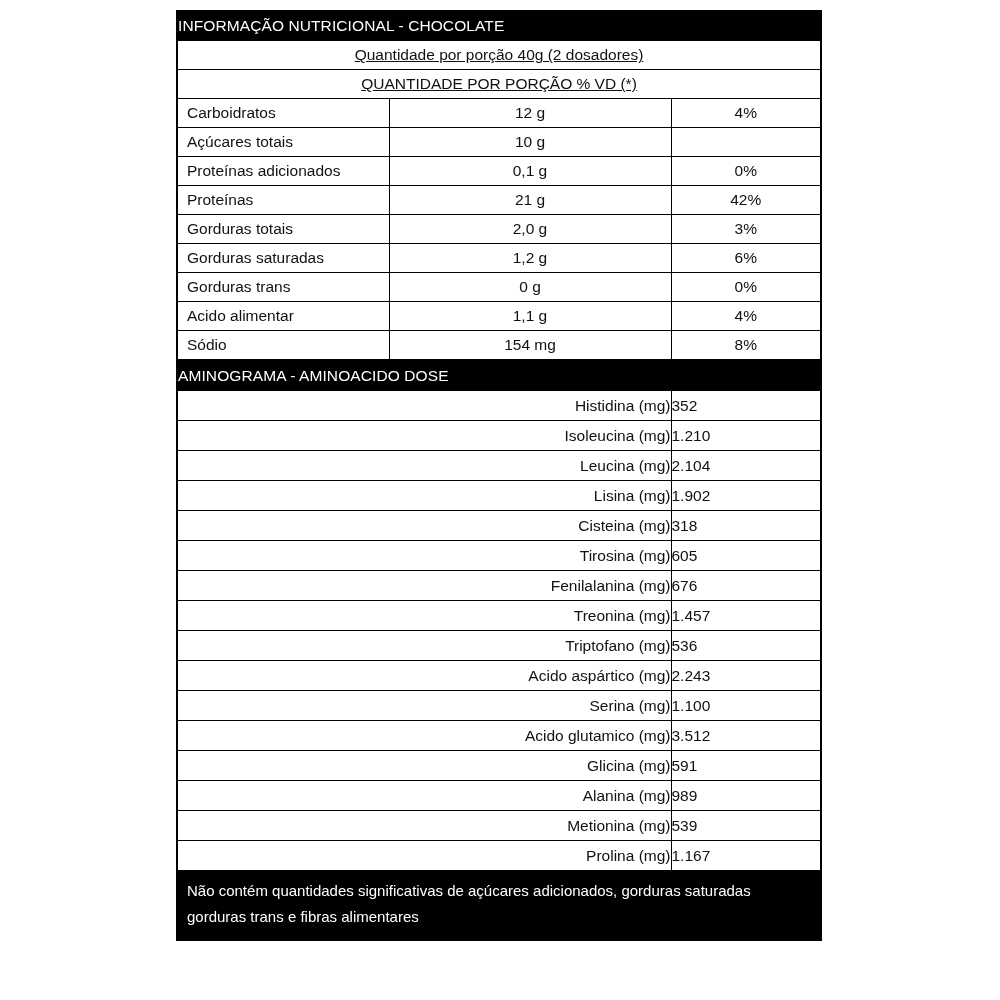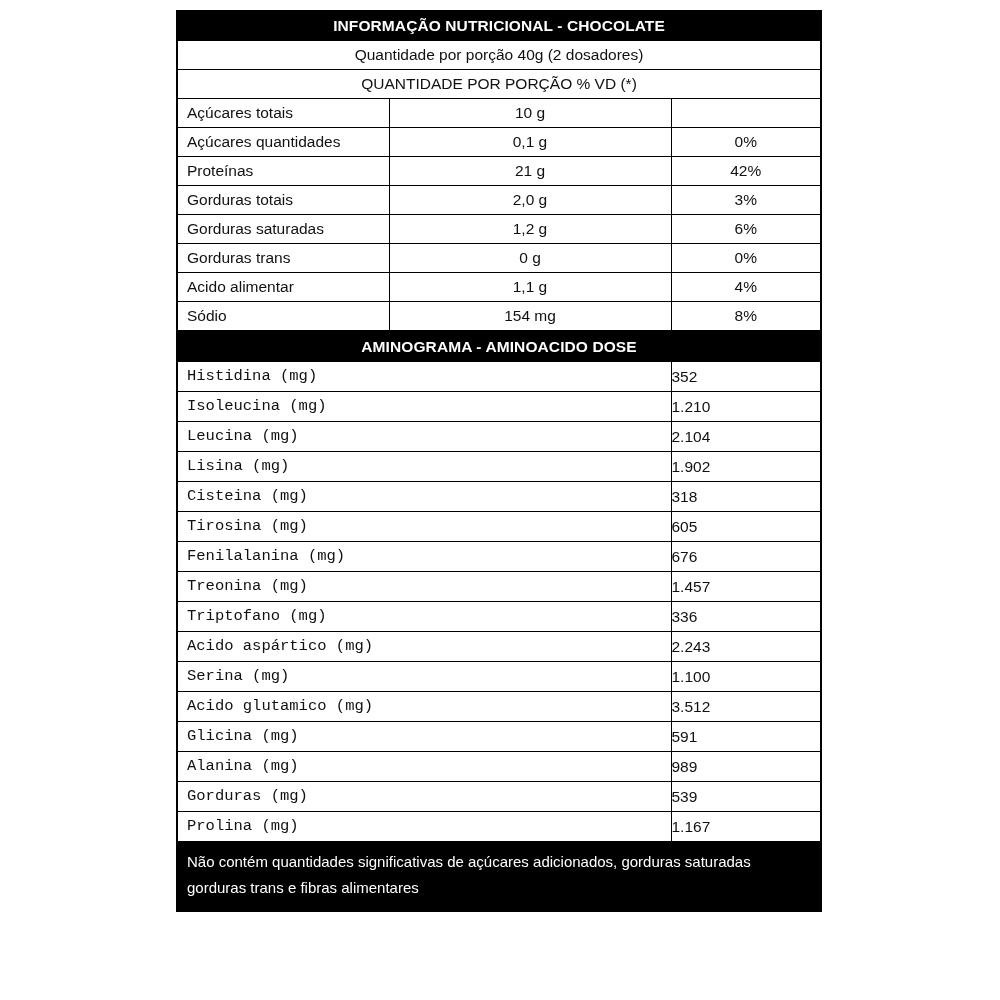--- a/index.html
+++ b/index.html
@@ -44,48 +44,48 @@
   col.c-name { width: 212px; }
   col.c-qty  { width: 282px; }
   col.c-vd   { width: 150px; }
 
   col.a-name { width: 494px; }
   col.a-val  { width: 150px; }
 
   .bar {
     background: #000000 !important;
     color: #ffffff !important;
-    text-align: center;
-    font-weight: bold;
+    text-align: left;
+    font-weight: normal;
     font-size: 16px;
     letter-spacing: 0.1px;
     height: 28px;
     border-left: 1px solid #000 !important;
     border-right: 1px solid #000 !important;
   }
 
   .subhead {
     text-align: center;
     font-size: 16px;
     height: 29px;
+    text-decoration: underline;
   }
 
   .cell-name {
     text-align: left;
     padding-left: 9px !important;
   }
   .cell-center {
     text-align: center;
   }
 
   .amino-name {
-    text-align: left;
+    text-align: right;
     padding-left: 9px !important;
     font-size: 15.5px;
-    font-family: Liberation Mono, monospace;
   }
   .amino-val {
     text-align: left;
     font-size: 15.5px;
   }
 
   tr.amino-row td { height: 29px; }
 
   .footnote {
     width: 646px;
@@ -118,26 +118,31 @@
       </tr>
       <tr>
         <td class="subhead" colspan="3">Quantidade por porção 40g (2 dosadores)</td>
       </tr>
       <tr>
         <td class="subhead" colspan="3">QUANTIDADE POR PORÇÃO % VD (*)</td>
       </tr>
     </tbody>
     <tbody id="nutri-body">
         <tr>
+          <td class="cell-name">Carboidratos</td>
+          <td class="cell-center">12 g</td>
+          <td class="cell-center">4%</td>
+        </tr>
+        <tr>
           <td class="cell-name">Açúcares totais</td>
           <td class="cell-center">10 g</td>
           <td class="cell-center"></td>
         </tr>
         <tr>
-          <td class="cell-name">Açúcares quantidades</td>
+          <td class="cell-name">Proteínas adicionados</td>
           <td class="cell-center">0,1 g</td>
           <td class="cell-center">0%</td>
         </tr>
         <tr>
           <td class="cell-name">Proteínas</td>
           <td class="cell-center">21 g</td>
           <td class="cell-center">42%</td>
         </tr>
         <tr>
           <td class="cell-name">Gorduras totais</td>
@@ -205,21 +210,21 @@
         <tr class="amino-row">
           <td class="amino-name">Fenilalanina (mg)</td>
           <td class="amino-val">676</td>
         </tr>
         <tr class="amino-row">
           <td class="amino-name">Treonina (mg)</td>
           <td class="amino-val">1.457</td>
         </tr>
         <tr class="amino-row">
           <td class="amino-name">Triptofano (mg)</td>
-          <td class="amino-val">336</td>
+          <td class="amino-val">536</td>
         </tr>
         <tr class="amino-row">
           <td class="amino-name">Acido aspártico (mg)</td>
           <td class="amino-val">2.243</td>
         </tr>
         <tr class="amino-row">
           <td class="amino-name">Serina (mg)</td>
           <td class="amino-val">1.100</td>
         </tr>
         <tr class="amino-row">
@@ -228,21 +233,21 @@
         </tr>
         <tr class="amino-row">
           <td class="amino-name">Glicina (mg)</td>
           <td class="amino-val">591</td>
         </tr>
         <tr class="amino-row">
           <td class="amino-name">Alanina (mg)</td>
           <td class="amino-val">989</td>
         </tr>
         <tr class="amino-row">
-          <td class="amino-name">Gorduras (mg)</td>
+          <td class="amino-name">Metionina (mg)</td>
           <td class="amino-val">539</td>
         </tr>
         <tr class="amino-row">
           <td class="amino-name">Prolina (mg)</td>
           <td class="amino-val">1.167</td>
         </tr>
       </tbody>
   </table>
 
   <div class="footnote">

